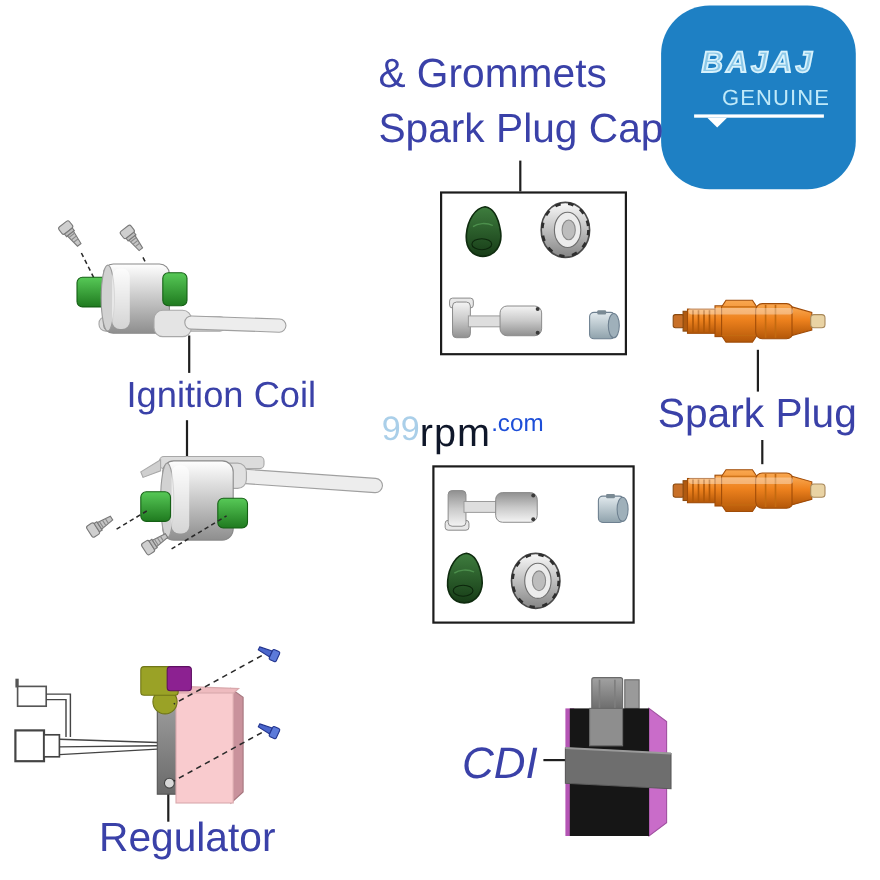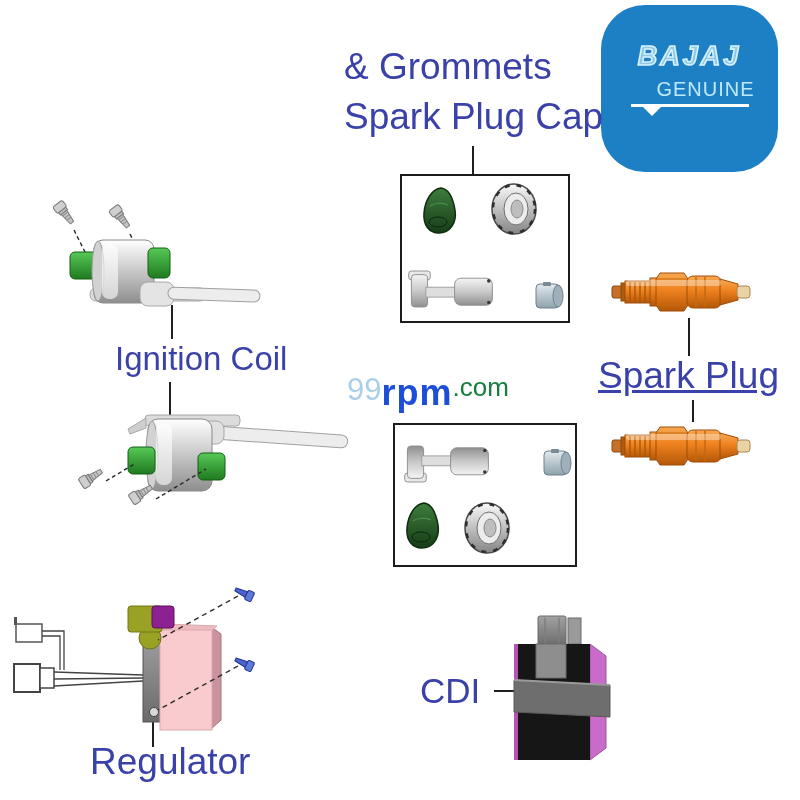--- a/index.html
+++ b/index.html
@@ -18,22 +18,22 @@
   .logo-brand{margin-top:36px;font-size:27px;font-weight:bold;font-style:italic;letter-spacing:3px;
               color:#8cc8e8;-webkit-text-stroke:1.6px #d8f2fc;}
   .logo-genuine{margin-top:6px;font-size:20px;letter-spacing:1px;color:#bfe9f9;margin-left:32px;}
   .logo-parts{font-size:31px;font-weight:bold;color:#fff;line-height:30px;letter-spacing:1px;}
   .logo-underline{width:118px;height:3px;background:#fff;margin:3px auto 0;position:relative;}
   .logo-arrow{position:absolute;left:12px;top:3px;width:0;height:0;border-left:9px solid transparent;
               border-right:9px solid transparent;border-top:9px solid #fff;}
   
   .watermark{position:absolute;left:306px;top:372px;display:flex;align-items:flex-start;margin-left:41px;}
   .wm-99{font-size:31px;color:#aacfe9;}
-  .wm-rpm{font-size:36px;font-weight:bold;color:#1d4ed8;letter-spacing:1px;}
-  .wm-com{font-size:26px;color:#15803d;}
+  .wm-rpm{font-size:36px;font-weight:normal;color:#0f172a;letter-spacing:1px;}
+  .wm-com{font-size:22px;color:#1d4ed8;}
 </style>
 </head>
 <body>
 
 <div class="canvas">
 
   <svg width="0" height="0" style="position:absolute" aria-hidden="true">
     <defs>
       <linearGradient id="gGray" x1="0" y1="0" x2="0" y2="1">
         <stop offset="0" stop-color="#f4f4f4"></stop>
@@ -128,23 +128,23 @@
     <div class="logo-underline">
       <div class="logo-arrow"></div>
     </div>
   </div>
 
   <div class="lbl lbl-2line" style="left:344px;top:42px;font-size:37px;">
     <div>&amp; Grommets</div>
     <div>Spark Plug Cap</div>
   </div>
   <div class="lbl" style="left:74px;top:341px;font-size:33px;margin-left:41px;">Ignition Coil</div>
-  <div class="lbl" style="left:598px;top:356px;font-size:37px;text-decoration:underline;">Spark Plug</div>
+  <div class="lbl" style="left:598px;top:356px;font-size:37px;">Spark Plug</div>
   <div class="lbl" style="left:90px;top:742px;font-size:37px;">Regulator</div>
-  <div class="lbl" style="left:420px;top:672px;font-size:35px;">CDI</div>
+  <div class="lbl" style="left:420px;top:672px;font-size:40px;font-style:italic;">CDI</div>
 
   <div class="callout-v" style="left:472px;top:146px;height:29px;"></div>
   <div class="callout-v" style="left:171px;top:305px;height:34px;"></div>
   <div class="callout-v" style="left:169px;top:382px;height:42px;"></div>
   <div class="callout-v" style="left:688px;top:318px;height:38px;"></div>
   <div class="callout-v" style="left:692px;top:400px;height:22px;"></div>
   <div class="callout-v" style="left:152px;top:721px;height:26px;"></div>
   <div class="callout-h" style="left:494px;top:690px;width:24px;"></div>
 
   <svg class="figure" style="left:40px;top:192px;" width="230" height="122" viewBox="0 0 230 122">

